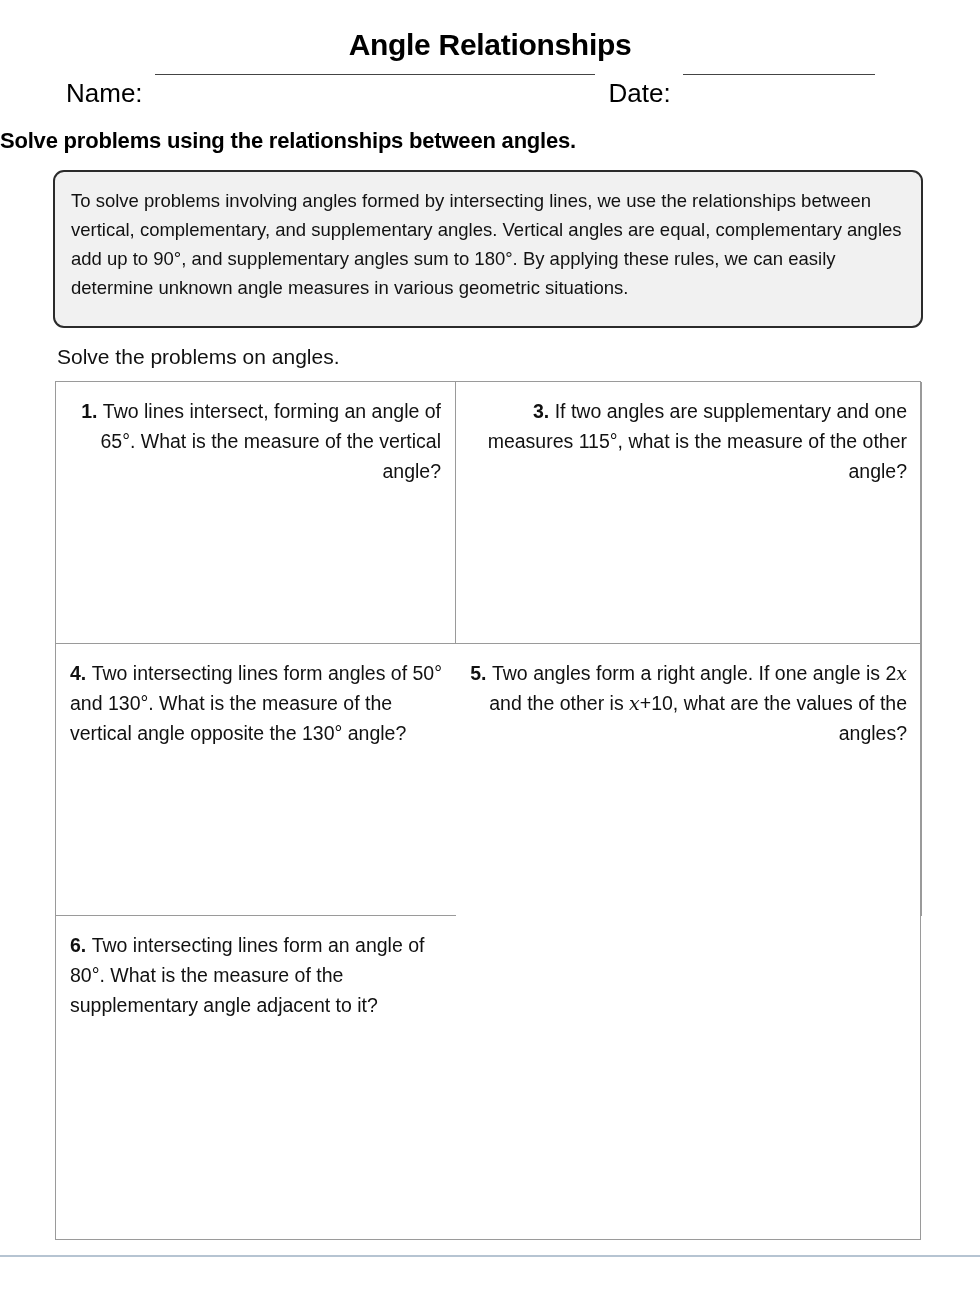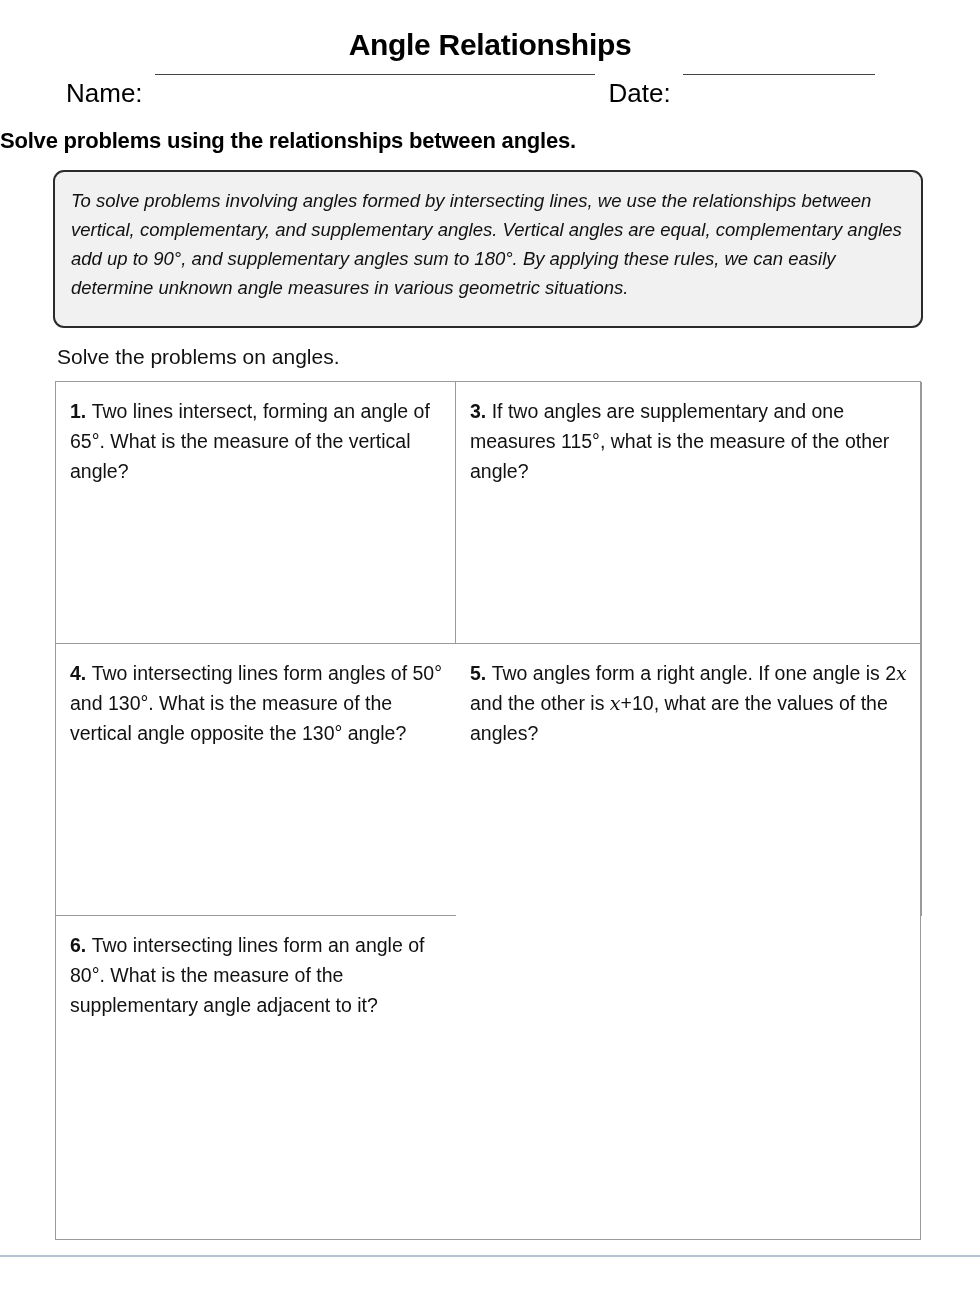--- a/index.html
+++ b/index.html
@@ -79,21 +79,20 @@
     position: absolute;
     left: 53px;
     top: 170px;
     width: 870px;
     height: 158px;
     box-sizing: border-box;
     border: 2px solid #2b2b2b;
     border-radius: 11px;
     background: #f1f1f1;
     padding: 14px 18px 10px 16px;
-    font-style: italic;
   }
   .infobox p {
     margin: 0;
     font-size: 18.5px;
     line-height: 29px;
     color: #111;
   }
 
   
   .directions {
@@ -119,21 +118,21 @@
     background: #fff;
   }
   .cell {
     box-sizing: border-box;
     padding: 14px 14px 10px 14px;
     font-size: 19.5px;
     line-height: 30px;
     color: #111;
     overflow: hidden;
   }
-  .cell.col-left  { border-right: 1px solid #9a9a9a; }
+  .cell.col-left  { border-right: 1px solid #9a9a9a; text-align: right; }
   .cell.row-div   { border-bottom: 1px solid #9a9a9a; }
   .qnum {
     font-weight: bold;
   }
   .var {
     font-family: "DejaVu Serif", serif;
     font-style: italic;
     font-size: 19px;
   }
 

